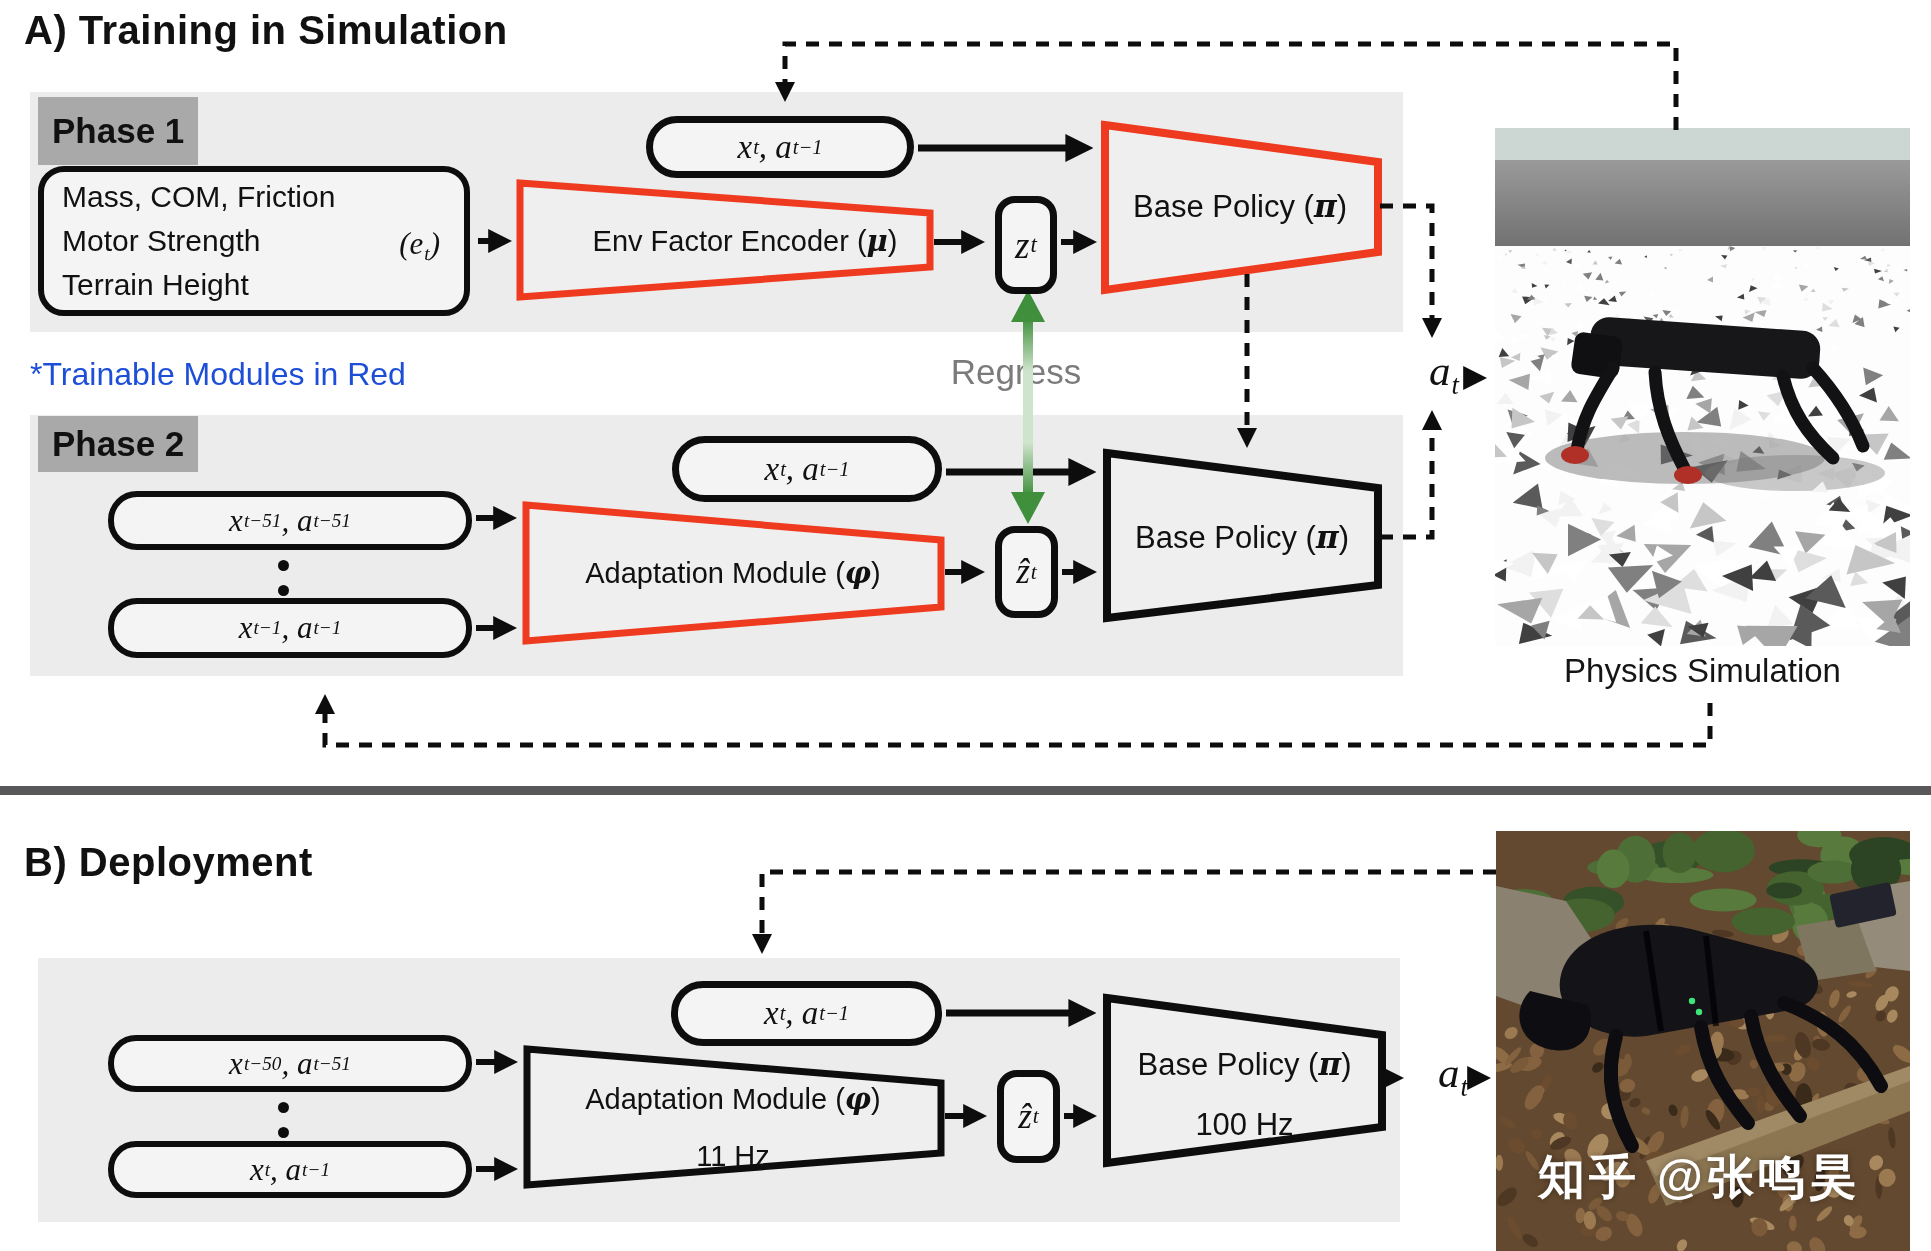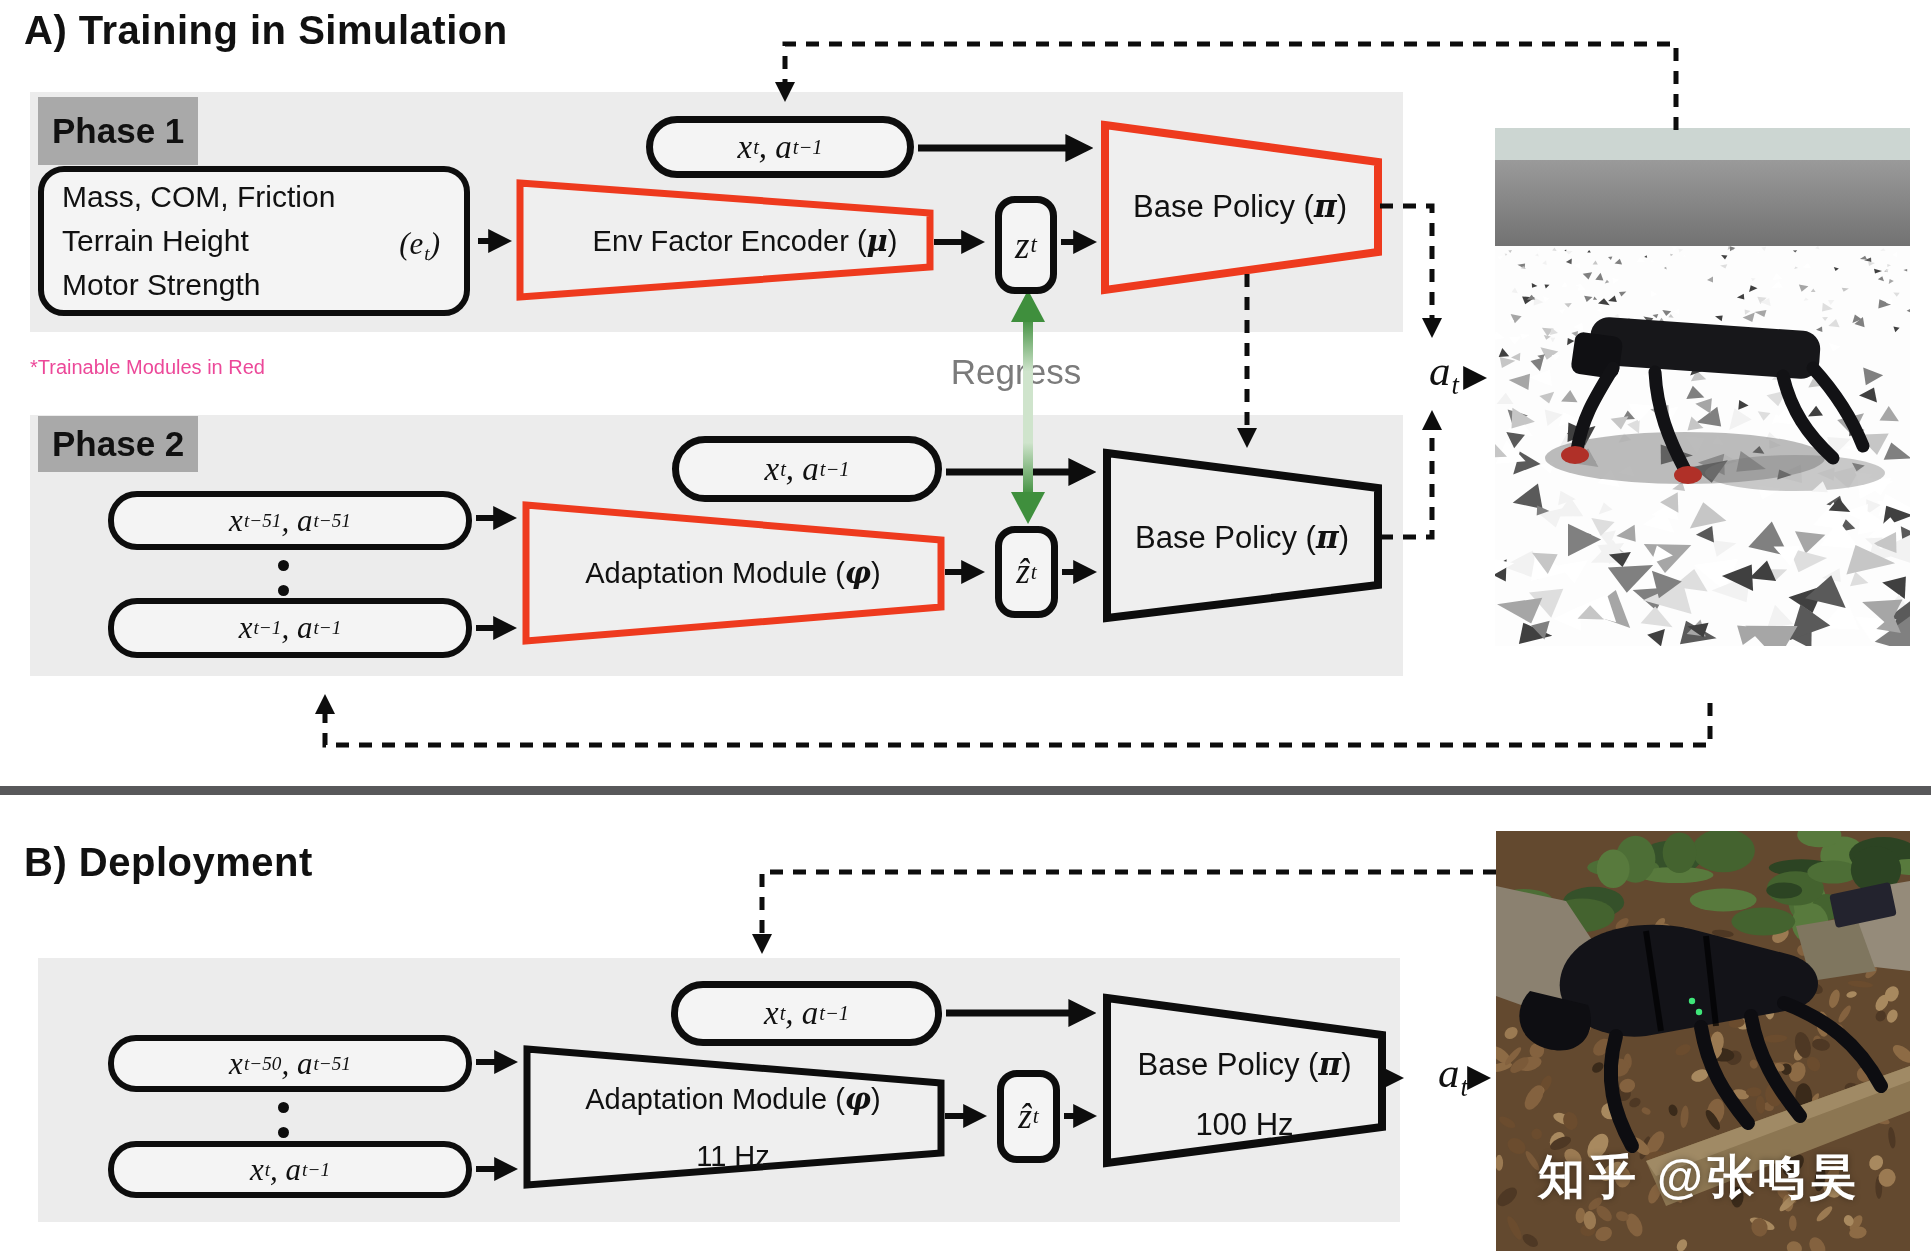--- a/index.html
+++ b/index.html
@@ -11,21 +11,21 @@
   .chip{position:absolute;background:#a9a9a9;color:#111;font-size:35px;font-weight:bold;
         display:flex;align-items:center;padding:0 14px;}
   .rbox{position:absolute;background:#f4f4f4;border:6px solid #0d0d0d;
         display:flex;align-items:center;justify-content:center;box-sizing:border-box;}
   .mi{font-family:"Liberation Serif",serif;font-style:italic;}
   .msub{font-family:"Liberation Serif",serif;font-style:italic;font-size:0.62em;
         vertical-align:-0.32em;margin-left:1px;}
   .greek{font-family:"DejaVu Serif",serif;font-style:italic;font-weight:600;}
   .tlabel{position:absolute;text-align:center;font-size:29px;}
   .tlabel .sub2{margin-top:24px;}
-  .note{position:absolute;font-size:20px;color:#ec4899;}
+  .note{position:absolute;font-size:32px;color:#1d4ed8;}
   .regress{position:absolute;font-size:35px;color:#7b7b7b;text-align:center;}
   .atext{position:absolute;font-family:"Liberation Serif",serif;font-style:italic;
          font-size:43px;text-align:center;}
   .caption{position:absolute;font-size:33px;text-align:center;color:#151515;}
   .vdots{position:absolute;display:flex;flex-direction:column;gap:14px;align-items:center;}
   .vdots i{width:11px;height:11px;border-radius:50%;background:#0d0d0d;}
   .divider{position:absolute;left:0;top:786px;width:1931px;height:9px;background:#58585a;}
   .watermark{position:absolute;color:#ffffff;font-size:47px;font-weight:bold;
              letter-spacing:4px;text-shadow:0 0 6px rgba(0,0,0,0.35);}
   svg.layer{position:absolute;left:0;top:0;pointer-events:none;}
@@ -387,20 +387,21 @@
         <polygon points="327.8,353.2 332.9,364.2 316.5,363.5 " fill="#f2f2f2"></polygon>
         <polygon points="113.9,426.6 135.9,423.9 127.5,439.1 " fill="#404040"></polygon>
         <polygon points="36.1,497.4 54.7,492.7 49.4,511.4 " fill="#808080"></polygon>
         <polygon points="61.0,388.5 75.3,369.0 88.3,388.2 " fill="#f2f2f2"></polygon>
         <polygon points="19.2,435.2 -0.2,446.0 -9.3,429.2 " fill="#ffffff"></polygon>
         <polygon points="139.6,396.8 140.7,413.8 121.3,408.1 " fill="#a6a6a6"></polygon>
         <polygon points="400.2,435.3 351.4,446.5 360.5,417.0 " fill="#c6c6c6"></polygon>
         <polygon points="213.5,494.8 208.4,509.5 192.5,498.4 " fill="#404040"></polygon>
       </g>
   </svg>
+  <div class="caption" style="left:1495px;top:652px;width:415px;">Physics Simulation</div>
 
   <svg class="layer" style="left:1496px;top:831px;" width="414" height="420" viewBox="0 0 414 420">
     <rect x="0" y="0" width="414" height="420" fill="#63492f"></rect>
     <g id="leaves">
         <ellipse cx="247.2" cy="188.8" rx="9.4" ry="8.9" fill="#a8895f" transform="rotate(95 247 189)"></ellipse>
         <ellipse cx="360.1" cy="392.1" rx="4.7" ry="9.0" fill="#8d6b45" transform="rotate(35 360 392)"></ellipse>
         <ellipse cx="411.0" cy="109.5" rx="7.8" ry="3.2" fill="#7b5a39" transform="rotate(121 411 109)"></ellipse>
         <ellipse cx="382.5" cy="357.2" rx="11.4" ry="3.4" fill="#4e3824" transform="rotate(89 383 357)"></ellipse>
         <ellipse cx="84.4" cy="384.5" rx="4.7" ry="7.8" fill="#8d6b45" transform="rotate(5 84 384)"></ellipse>
         <ellipse cx="296.6" cy="333.8" rx="12.6" ry="7.9" fill="#3a2a1a" transform="rotate(134 297 334)"></ellipse>
@@ -687,22 +688,22 @@
     <g>
       <rect x="1023" y="318" width="10" height="178" fill="url(#ggrad)"></rect>
       <polygon points="1028,290 1011,322 1045,322" fill="#3f8f3d"></polygon>
       <polygon points="1028,524 1011,492 1045,492" fill="#3f8f3d"></polygon>
     </g>
   </svg>
 
   <div class="rbox" style="left:38px;top:166px;width:432px;height:150px;border-radius:26px;font-size:30px;justify-content:flex-start;padding-left:18px;">
     <div style="line-height:44px;">
       <div>Mass, COM, Friction</div>
+      <div>Motor Strength</div>
       <div>Terrain Height</div>
-      <div>Motor Strength</div>
     </div>
     <div class="abs" style="right:24px;top:54px;font-size:31px;"><span class="mi">(</span><span class="mi">e</span><span class="msub">t</span><span class="mi">)</span></div>
   </div>
 
   <div class="rbox" style="left:646px;top:116px;width:268px;height:62px;border-radius:31px;font-size:33px;border-width:7px;">
     <span class="mi">x</span>
       <span class="msub">t</span>
       <span class="mi">, a</span>
       <span class="msub">t−1</span>
   </div>

